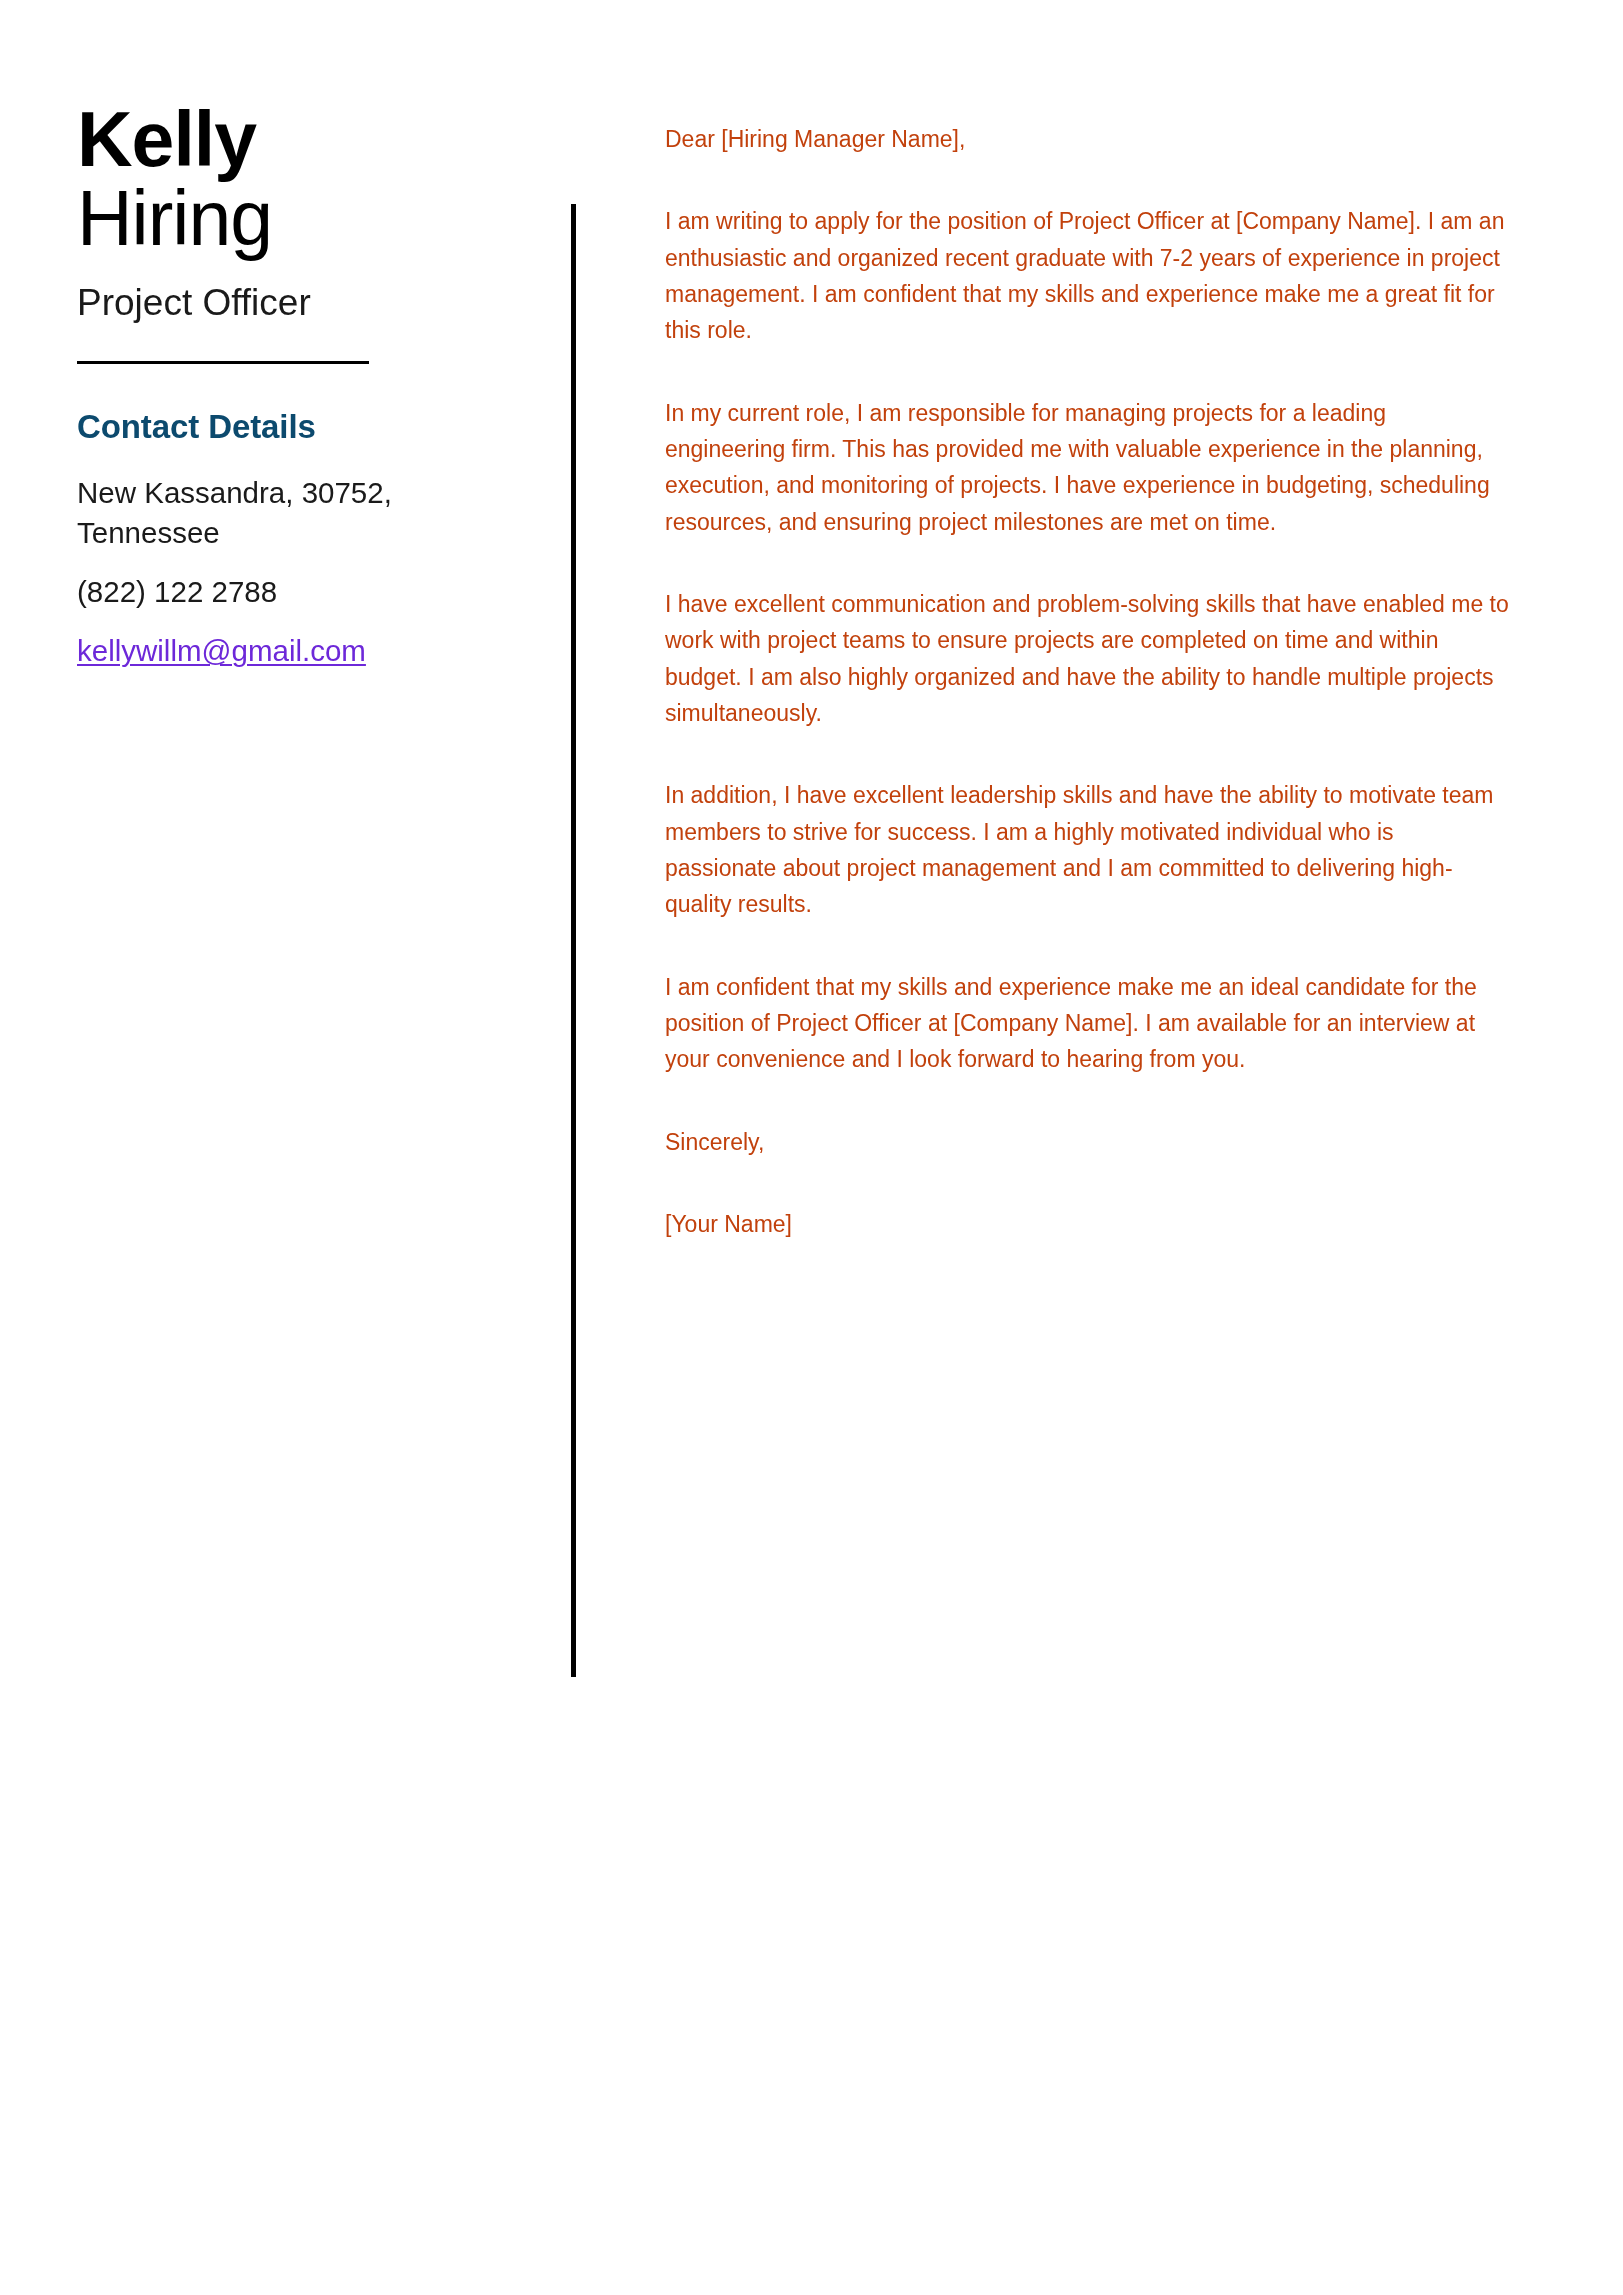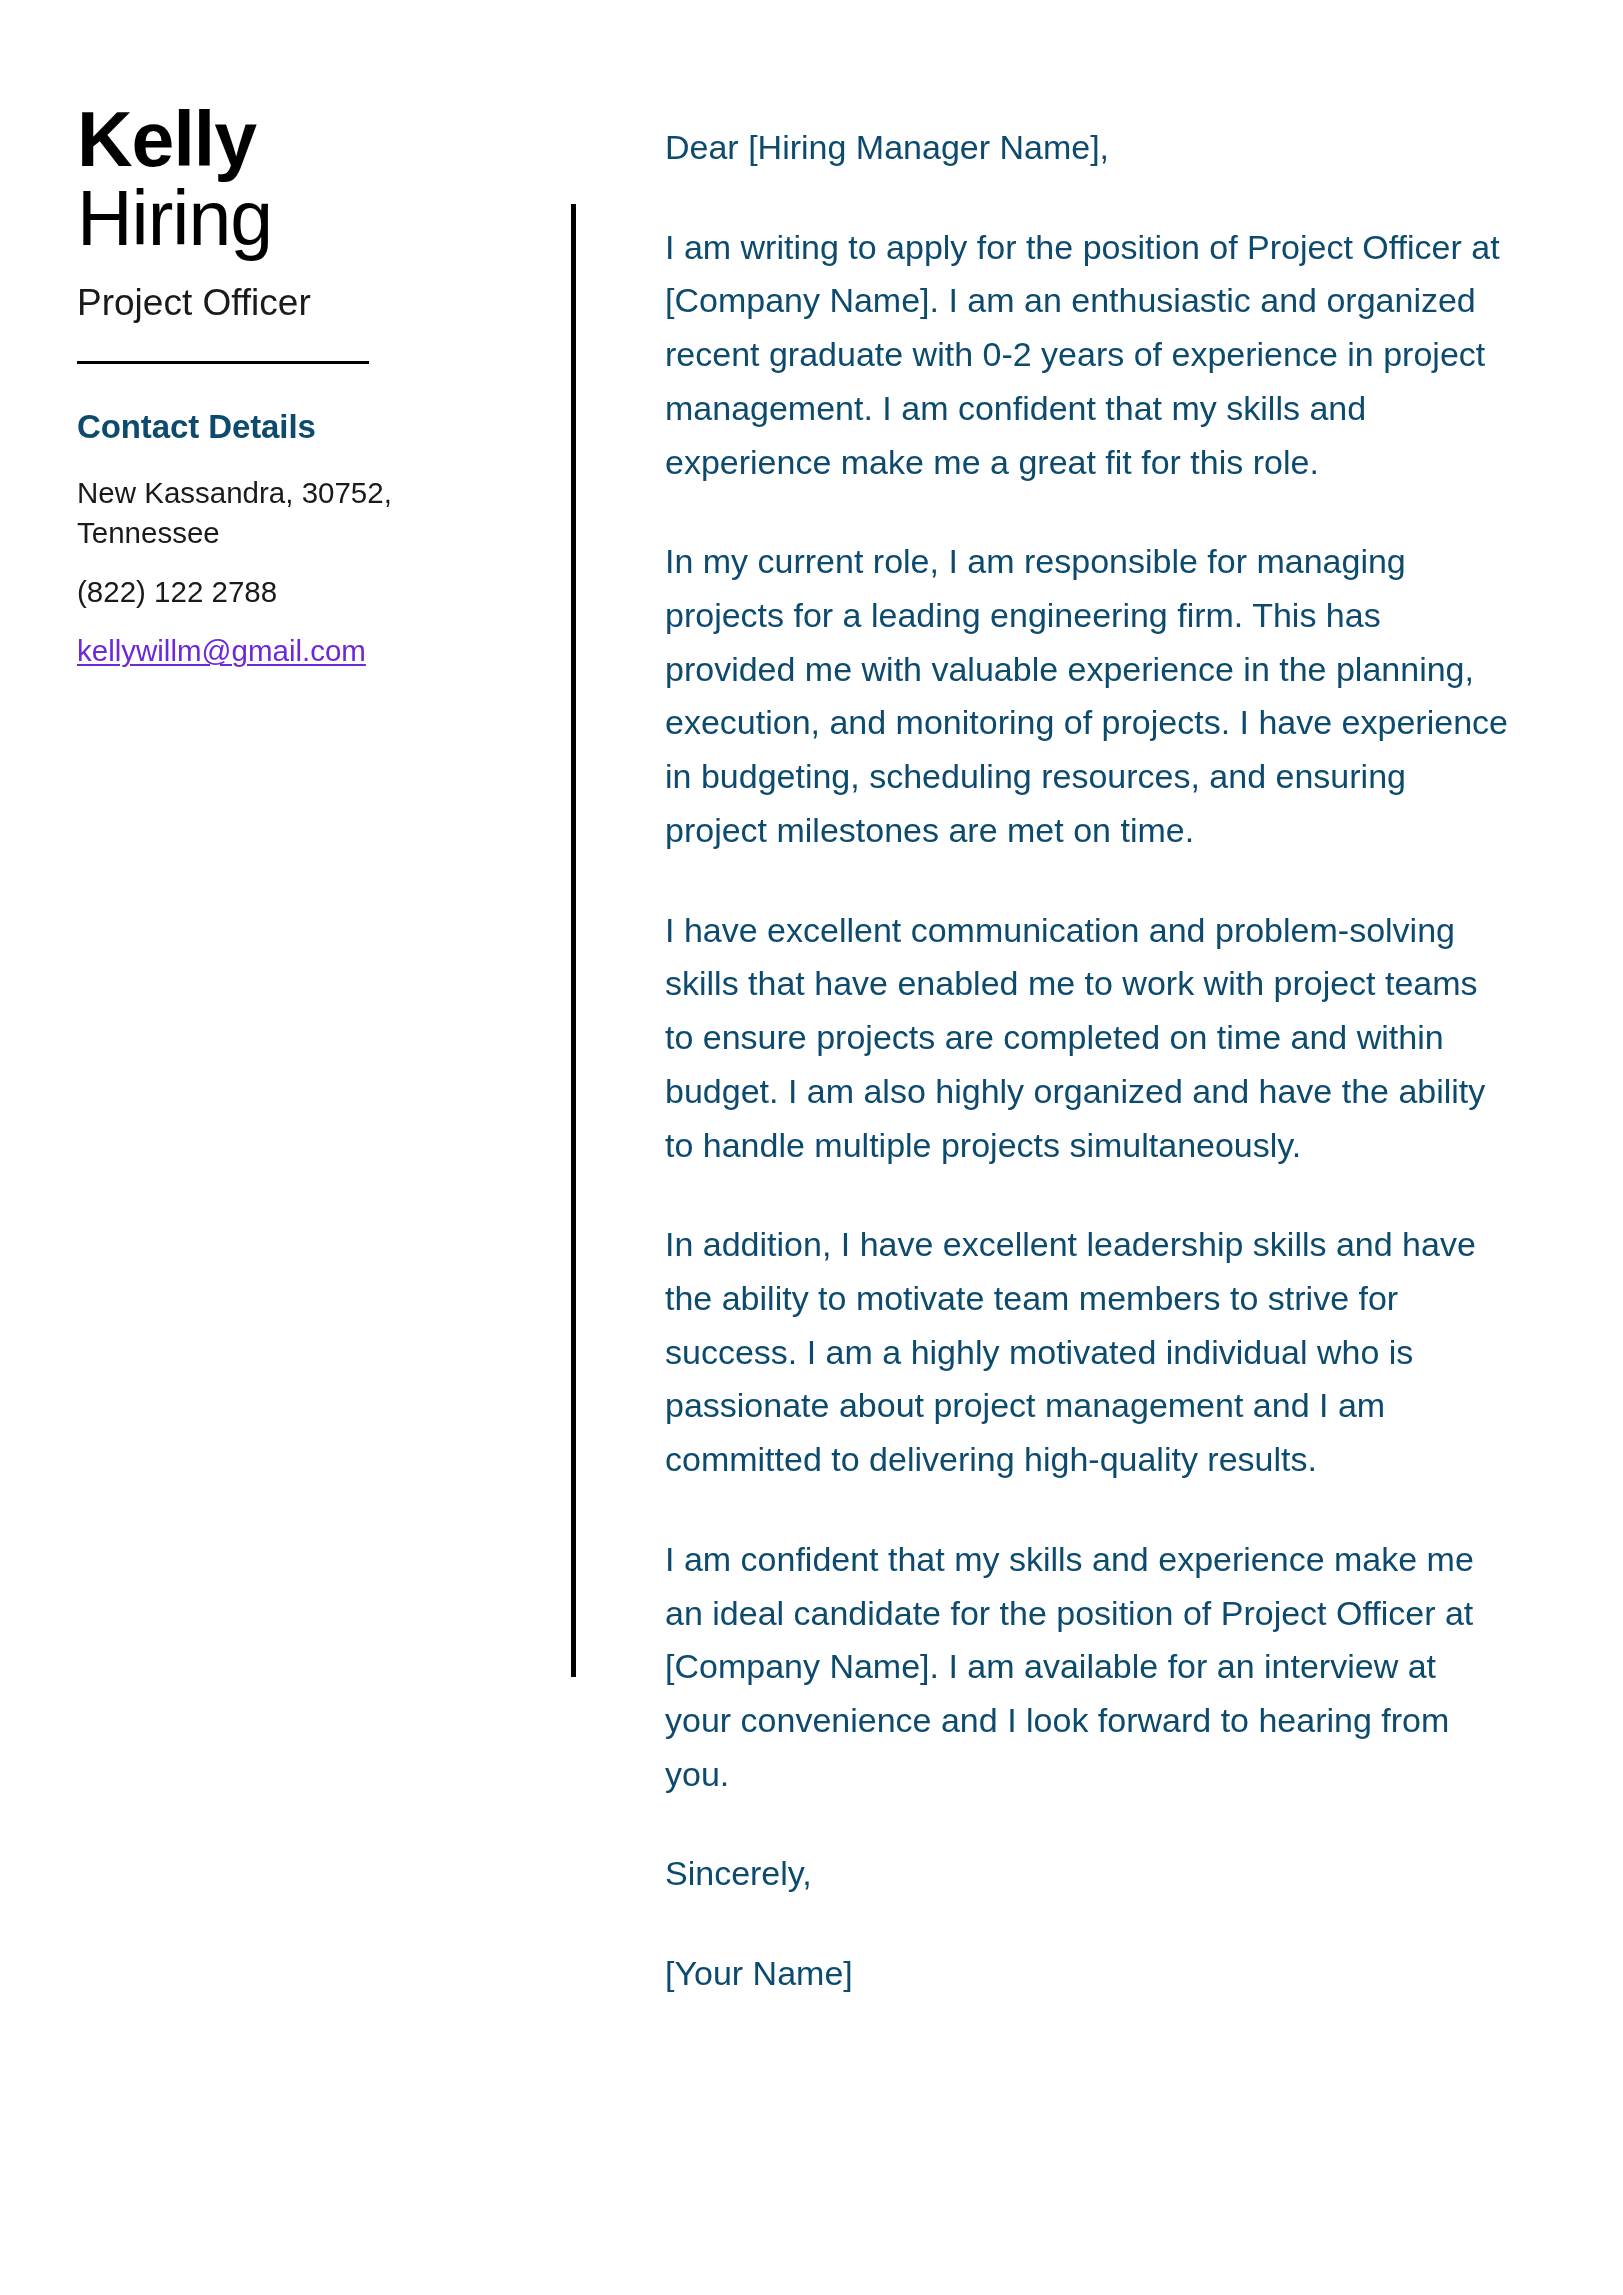--- a/index.html
+++ b/index.html
@@ -109,23 +109,23 @@
   }
 
   
   .letter {
     position: absolute;
     left: 665px;
     top: 121px;
     width: 845px;
   }
   .letter p {
-    font-size: 34px;
+    font-size: 23px;
     font-weight: 400;
-    color: #0c4a6e;
+    color: #c2410c;
     line-height: 1.58;
     margin: 0 0 46px 0;
     letter-spacing: 0px;
   }
   .letter p:last-child {
     margin-bottom: 4px;
   }
   .letter p.salutation {
     margin-bottom: 46px;
   }
@@ -160,21 +160,21 @@
     </div>
 
   </div>
 
   <div class="divider"></div>
 
   <div class="letter">
 
     <p class="salutation">Dear [Hiring Manager Name],</p>
 
-    <p>I am writing to apply for the position of Project Officer at [Company Name]. I am an enthusiastic and organized recent graduate with 0-2 years of experience in project management. I am confident that my skills and experience make me a great fit for this role.</p>
+    <p>I am writing to apply for the position of Project Officer at [Company Name]. I am an enthusiastic and organized recent graduate with 7-2 years of experience in project management. I am confident that my skills and experience make me a great fit for this role.</p>
 
     <p>In my current role, I am responsible for managing projects for a leading engineering firm. This has provided me with valuable experience in the planning, execution, and monitoring of projects. I have experience in budgeting, scheduling resources, and ensuring project milestones are met on time.</p>
 
     <p>I have excellent communication and problem-solving skills that have enabled me to work with project teams to ensure projects are completed on time and within budget. I am also highly organized and have the ability to handle multiple projects simultaneously.</p>
 
     <p>In addition, I have excellent leadership skills and have the ability to motivate team members to strive for success. I am a highly motivated individual who is passionate about project management and I am committed to delivering high-quality results.</p>
 
     <p>I am confident that my skills and experience make me an ideal candidate for the position of Project Officer at [Company Name]. I am available for an interview at your convenience and I look forward to hearing from you.</p>
 
     <p class="signoff">Sincerely,</p>

